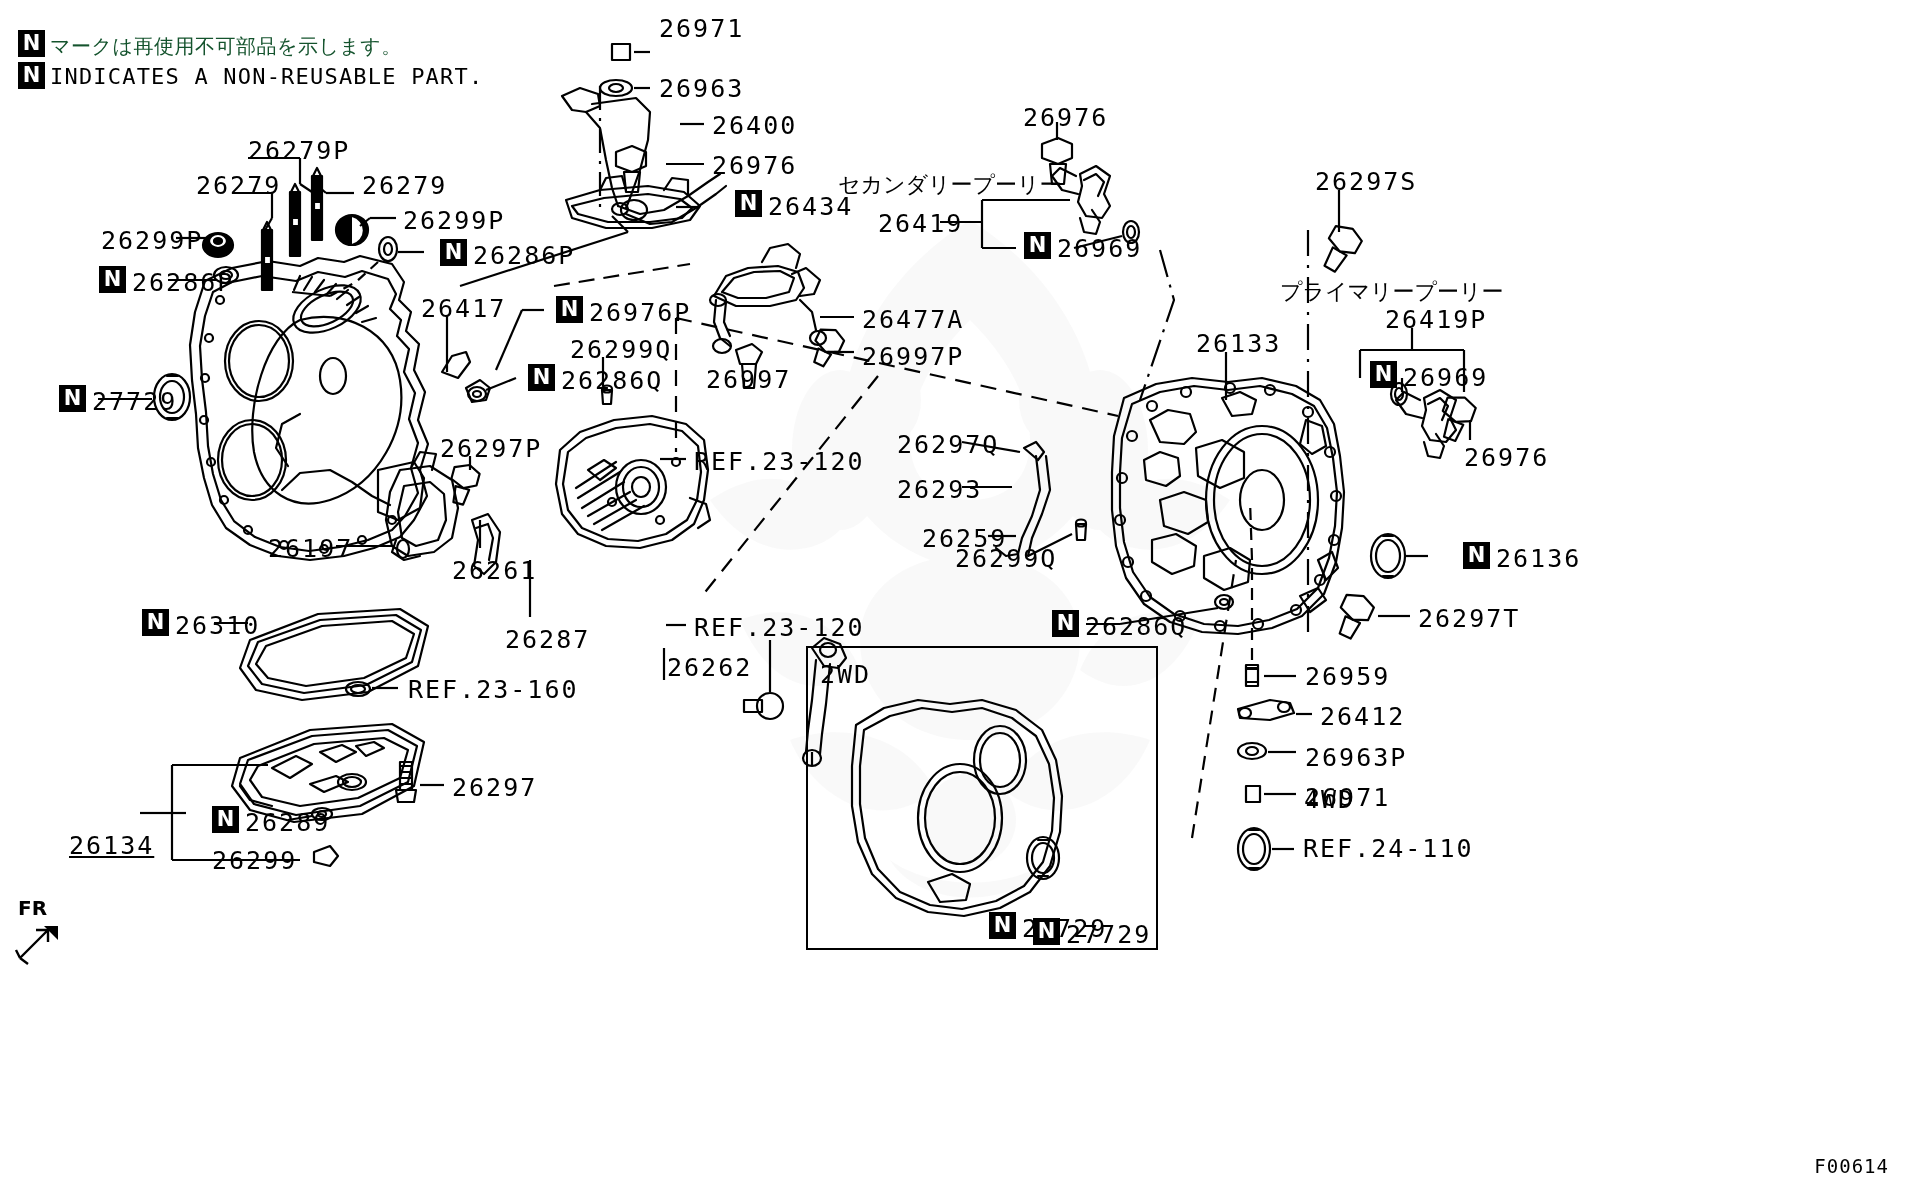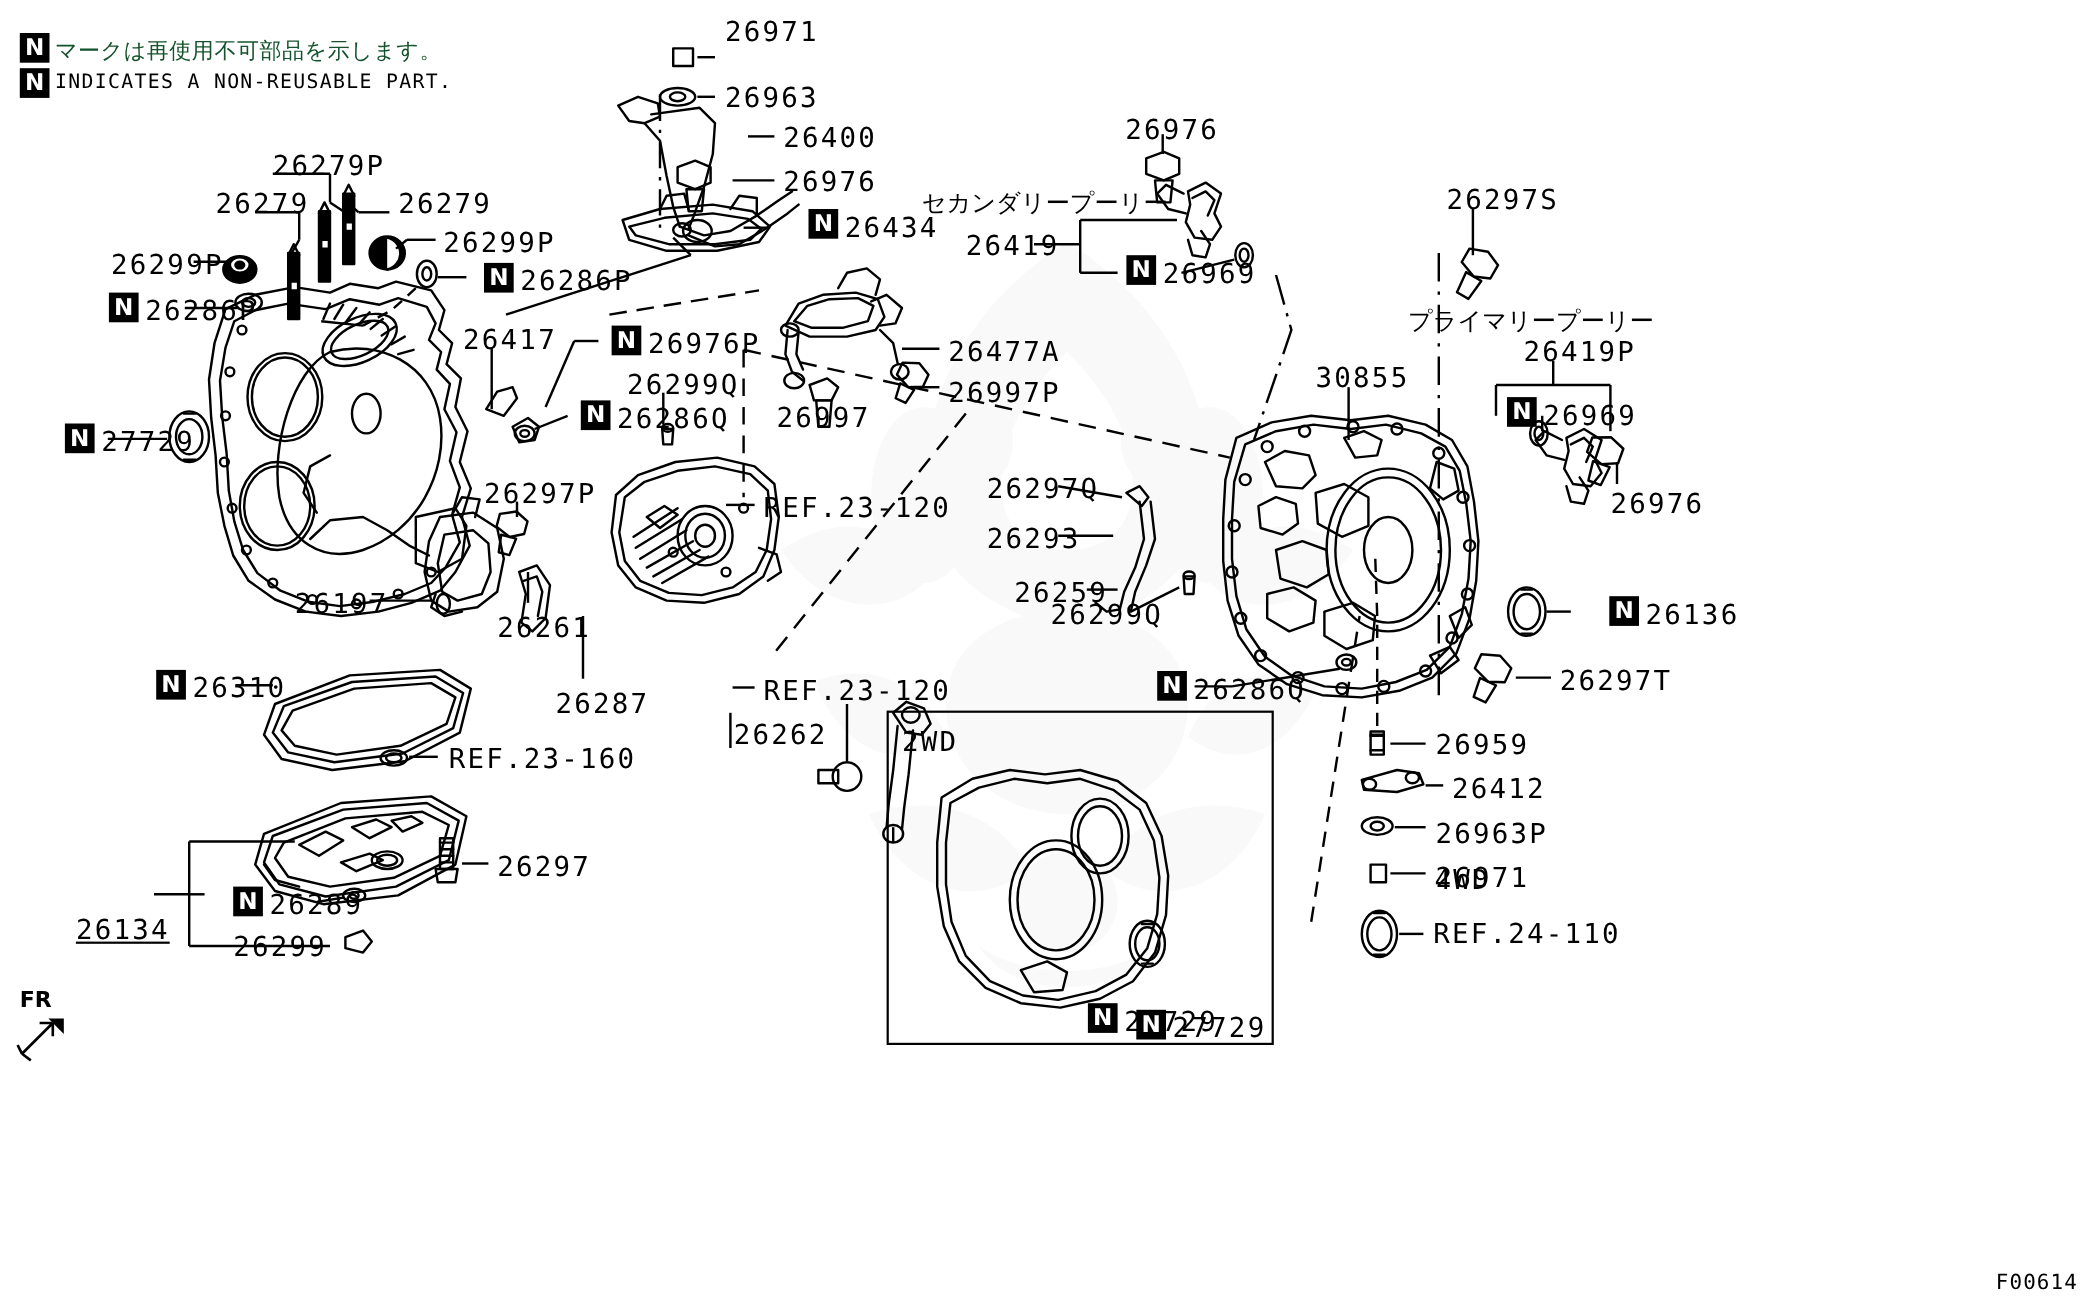--- a/index.html
+++ b/index.html
@@ -20,21 +20,21 @@
   
   .lbl{
     position:absolute;
     white-space:nowrap;
     font-family:"DejaVu Sans Mono","Liberation Mono",monospace;
     font-size:25px;
     letter-spacing:2.0px;
     line-height:1;
     color:#000;
   }
-  .lbl.small{font-size:18px;letter-spacing:1.2px;}
+  .lbl.small{font-size:22px;letter-spacing:1.2px;}
   .jp{
     position:absolute;white-space:nowrap;
     font-family:"DejaVu Sans","Liberation Sans",sans-serif;
     font-size:22px;letter-spacing:0px;color:#000;
   }
   .legend-jp{
     position:absolute;white-space:nowrap;
     font-family:"DejaVu Sans","Liberation Sans",sans-serif;
     font-size:20px;letter-spacing:0.5px;color:#14532d;
   }
@@ -605,21 +605,21 @@
       <div class="lbl" style="left: 768px; top: 194px;">26434</div>
       <div class="lbl" style="left: 1023px; top: 105px;">26976</div>
       <div class="lbl" style="left: 878px; top: 211px;">26419</div>
       <div class="nbadge" style="left: 1024px; top: 232px;">N</div>
       <div class="lbl" style="left: 1057px; top: 236px;">26969</div>
       <div class="lbl" style="left: 1315px; top: 169px;">26297S</div>
       <div class="lbl" style="left: 1385px; top: 307px;">26419P</div>
       <div class="nbadge" style="left: 1370px; top: 361px;">N</div>
       <div class="lbl" style="left: 1403px; top: 365px;">26969</div>
       <div class="lbl" style="left: 1464px; top: 445px;">26976</div>
-      <div class="lbl" style="left: 1196px; top: 331px;">30855</div>
+      <div class="lbl" style="left: 1196px; top: 331px;">26133</div>
       <div class="nbadge" style="left: 1463px; top: 542px;">N</div>
       <div class="lbl" style="left: 1496px; top: 546px;">26136</div>
       <div class="lbl" style="left: 1418px; top: 606px;">26297T</div>
       <div class="lbl" style="left: 1305px; top: 664px;">26959</div>
       <div class="lbl" style="left: 1320px; top: 704px;">26412</div>
       <div class="lbl" style="left: 1305px; top: 745px;">26963P</div>
       <div class="lbl" style="left: 1305px; top: 785px;">26971</div>
       <div class="lbl" style="left: 248px; top: 138px;">26279P</div>
       <div class="lbl" style="left: 196px; top: 173px;">26279</div>
       <div class="lbl" style="left: 362px; top: 173px;">26279</div>

